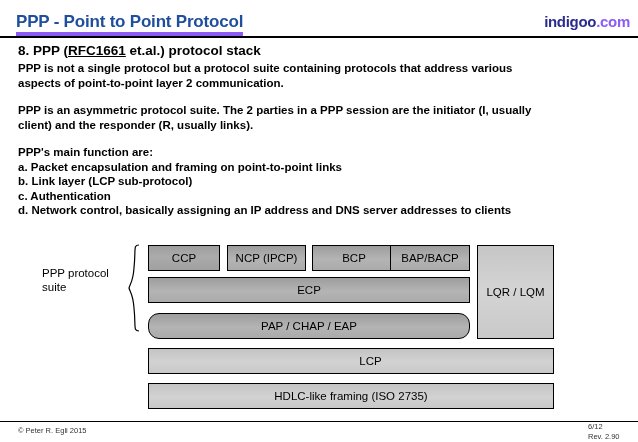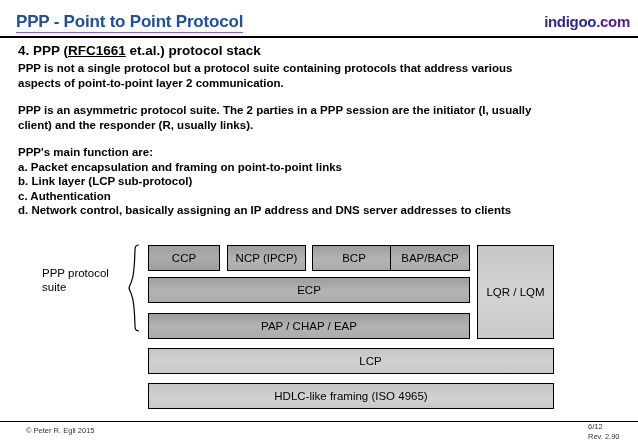--- a/index.html
+++ b/index.html
@@ -13,31 +13,31 @@
   }
 
   
   .header{
     position:absolute; left:0; top:0; width:638px; height:34px;
   }
   .slide-title{
     position:absolute; left:16px; top:12px;
     font-size:17px; font-weight:bold; color:#1f4e9c;
     letter-spacing:-0.2px;
-    border-bottom:1px solid #8b5cf6;
+    border-bottom:4px solid #8b5cf6;
     padding-bottom:1px;
     line-height:19px;
   }
   .logo{
     position:absolute; right:8px; top:13px;
     font-size:15px; font-weight:bold; letter-spacing:-0.3px;
     white-space:nowrap;
   }
   .logo .lg-a{ color:#2b2b8f; }
-  .logo .lg-b{ color:#4c1d95; }
+  .logo .lg-b{ color:#8b5cf6; }
   .header-rule{
     position:absolute; left:0; top:36px; width:638px; height:2px;
     background:#000;
   }
 
   
   .content{
     position:absolute; left:18px; top:42px; width:606px;
   }
   .h-line{
@@ -80,41 +80,41 @@
     position:absolute; left:128px; top:4px; width:14px; height:88px;
   }
   .brace svg{ display:block; }
 
   
   .footer-rule{
     position:absolute; left:0; top:421px; width:638px; height:1px; background:#000;
   }
   .copyright{
     position:absolute; left:18px; top:426px;
-    font-size:7.5px; color:#333; white-space:nowrap;margin-left:8px;
+    font-size:7.5px; color:#333; white-space:nowrap;
   }
   .pagenum{
     position:absolute; left:588px; top:422px;
     font-size:7.5px; color:#333; line-height:9.5px; white-space:nowrap;
   }
 </style>
 </head>
 <body>
 
 <div class="header">
   <div class="slide-title">PPP - Point to Point Protocol</div>
   <div class="logo">
     <span class="lg-a">indigoo</span><span class="lg-b">.com</span>
   </div>
 </div>
 <div class="header-rule"></div>
 
 <div class="content">
 
-  <div class="h-line"><span>4. PPP (</span><u>RFC1661</u><span> et.al.) protocol stack</span></div>
+  <div class="h-line"><span>8. PPP (</span><u>RFC1661</u><span> et.al.) protocol stack</span></div>
 
   <div class="p-line">PPP is not a single protocol but a protocol suite containing protocols that address various</div>
   <div class="p-line">aspects of point-to-point layer 2 communication.</div>
 
   <div class="gap"></div>
 
   <div class="p-line">PPP is an asymmetric protocol suite. The 2 parties in a PPP session are the initiator (I, usually</div>
   <div class="p-line">client) and the responder (R, usually links).</div>
 
   <div class="gap"></div>
@@ -141,25 +141,25 @@
 
   <div class="box tone-dark" style="left:148px; top:5px;  width:72px;  height:26px;">CCP</div>
   <div class="box tone-mid" style="left:227px; top:5px;  width:79px;  height:26px;">NCP (IPCP)</div>
   <div class="box tone-mid" style="left:312px; top:5px;  width:84px;  height:26px;">BCP</div>
   <div class="box tone-mid" style="left:390px; top:5px;  width:80px;  height:26px;">BAP/BACP</div>
 
   <div class="box tone-lqr" style="left:477px; top:5px;  width:77px;  height:94px;">LQR / LQM</div>
 
   <div class="box tone-mid" style="left:148px; top:37px; width:322px; height:26px;">ECP</div>
 
-  <div class="box tone-mid" style="left:148px; top:73px; width:322px; height:26px;">PAP / CHAP / EAP</div>
+  <div class="box tone-mid" style="left:148px; top:73px; width:322px; height:26px;border-radius:11px;">PAP / CHAP / EAP</div>
 
   <div class="box tone-light" style="left:148px; top:108px; width:406px; height:26px;padding-left:39px;">LCP</div>
 
-  <div class="box tone-light" style="left:148px; top:143px; width:406px; height:26px;">HDLC-like framing (ISO 4965)</div>
+  <div class="box tone-light" style="left:148px; top:143px; width:406px; height:26px;">HDLC-like framing (ISO 2735)</div>
 </div>
 
 <div class="footer-rule"></div>
 <div class="copyright">© Peter R. Egli 2015</div>
 <div class="pagenum">
   <div>6/12</div>
   <div>Rev. 2.90</div>
 </div>
 
 </body></html>

